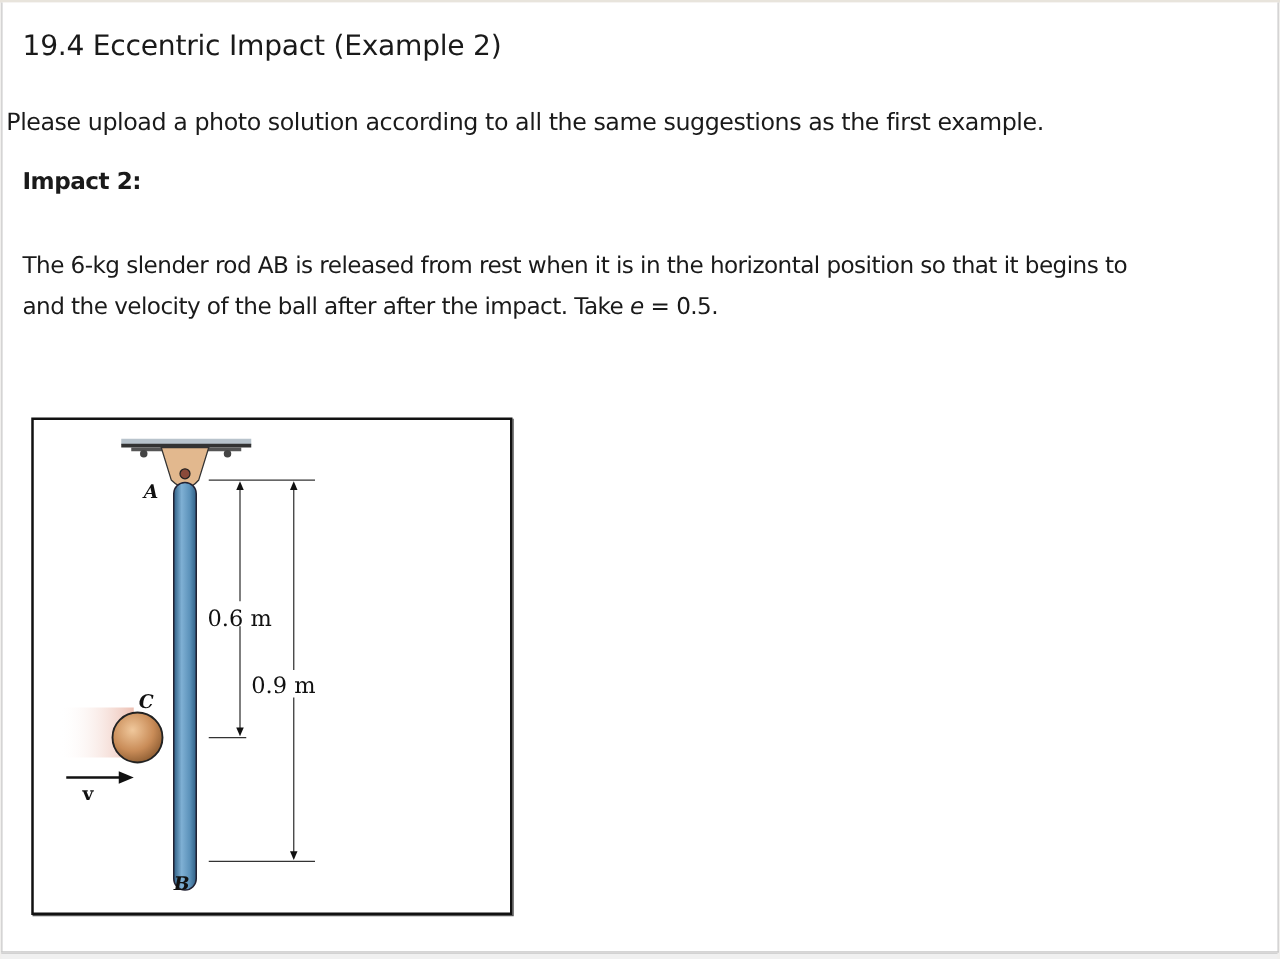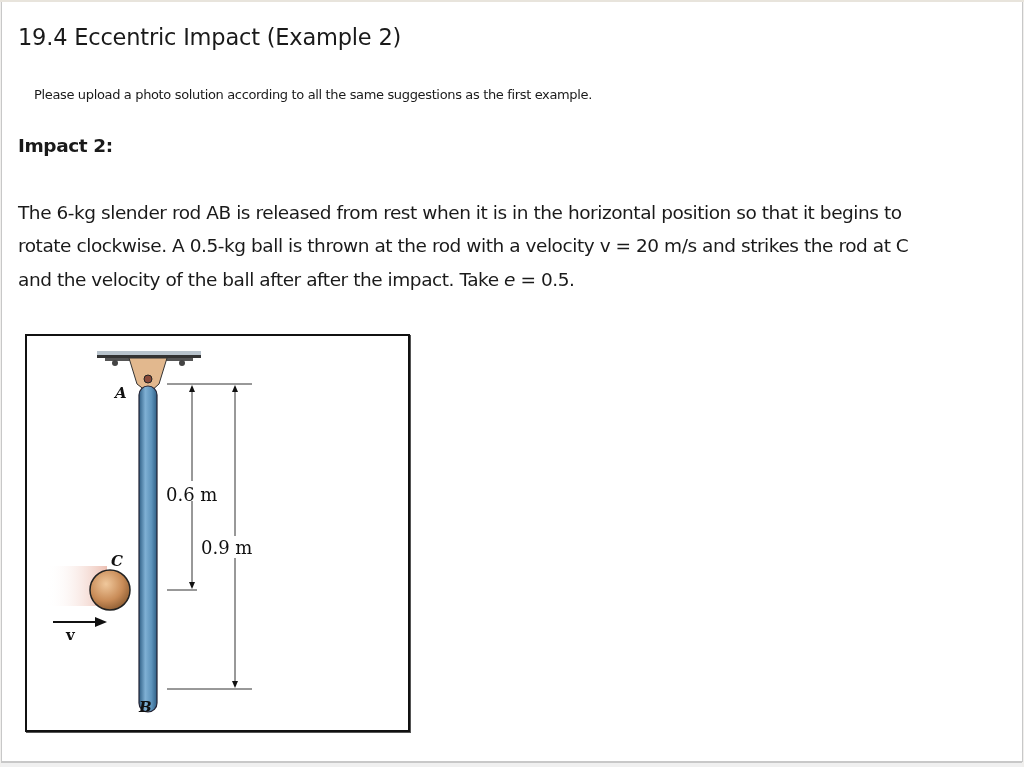--- a/index.html
+++ b/index.html
@@ -8,21 +8,21 @@
       font-family:"DejaVu Sans","Liberation Sans",sans-serif; color:#1a1a1a;
     }
     .topbar { position:absolute; left:0; top:0; width:1024px; height:2px; background:#e8e4dc; }
     .card {
       position:absolute; left:1px; top:2px; width:1020px; height:759px;
       background:#fff; border-left:1px solid #c8c8c8; border-right:1px solid #c8c8c8;
       border-bottom:1px solid #c8c8c8;
     }
     .bottom-strip { position:absolute; left:1px; top:762px; width:1021px; height:5px; background:#f0f0f0; border-top:1px solid #c8c8c8; }
     .title { position:absolute; left:16px; top:22px; font-size:22.5px; letter-spacing:-0.2px; white-space:nowrap;text-align:right; }
-    .intro { position:absolute; left:32px; top:85px; font-size:13px; letter-spacing:-0.35px; white-space:nowrap; }
+    .intro { position:absolute; left:3px; top:85px; font-size:19px; letter-spacing:-0.35px; white-space:nowrap; }
     .example-label { position:absolute; left:16px; top:133px; font-size:18.5px; font-weight:bold; letter-spacing:-0.4px; white-space:nowrap; }
     .problem { position:absolute; left:16px; top:194px; width:990px; font-size:18.5px; line-height:33.3px; letter-spacing:-0.45px; }
     .problem p { margin:0; white-space:nowrap; }
     .problem em { font-style:italic; }
     .figure {
       position:absolute; left:25px; top:334px; width:381px; height:394px;
       border:2px solid #111; background:#fff; box-shadow:1px 1px 0 #555;
     }
     .figure svg { position:absolute; left:0; top:0; }
     .fig-label { font-family:"DejaVu Serif","Liberation Serif",serif; }
@@ -32,21 +32,20 @@
 
 <div class="topbar"></div>
 
 <div class="card">
   <div class="title">19.4 Eccentric Impact (Example 2)</div>
   <div class="intro">Please upload a photo solution according to all the same suggestions as the first example.</div>
   <div class="example-label">Impact 2:</div>
 
   <div class="problem">
     <p>The 6-kg slender rod AB is released from rest when it is in the horizontal position so that it begins to</p>
-    <p>rotate clockwise.  A 0.5-kg ball is thrown at the rod with a velocity v = 20 m/s and strikes the rod at C</p>
     <p><span>and the velocity of the ball after after the impact.  Take </span><em>e</em><span> = 0.5.</span></p>
   </div>
 </div>
 
 <div class="figure">
   <svg width="381" height="394" viewBox="0 0 381 394">
     <defs>
       <linearGradient id="rodGrad" x1="0" x2="1" y1="0" y2="0">
         <stop offset="0" stop-color="#2f5f85"></stop>
         <stop offset="0.35" stop-color="#7fb0d4"></stop>

